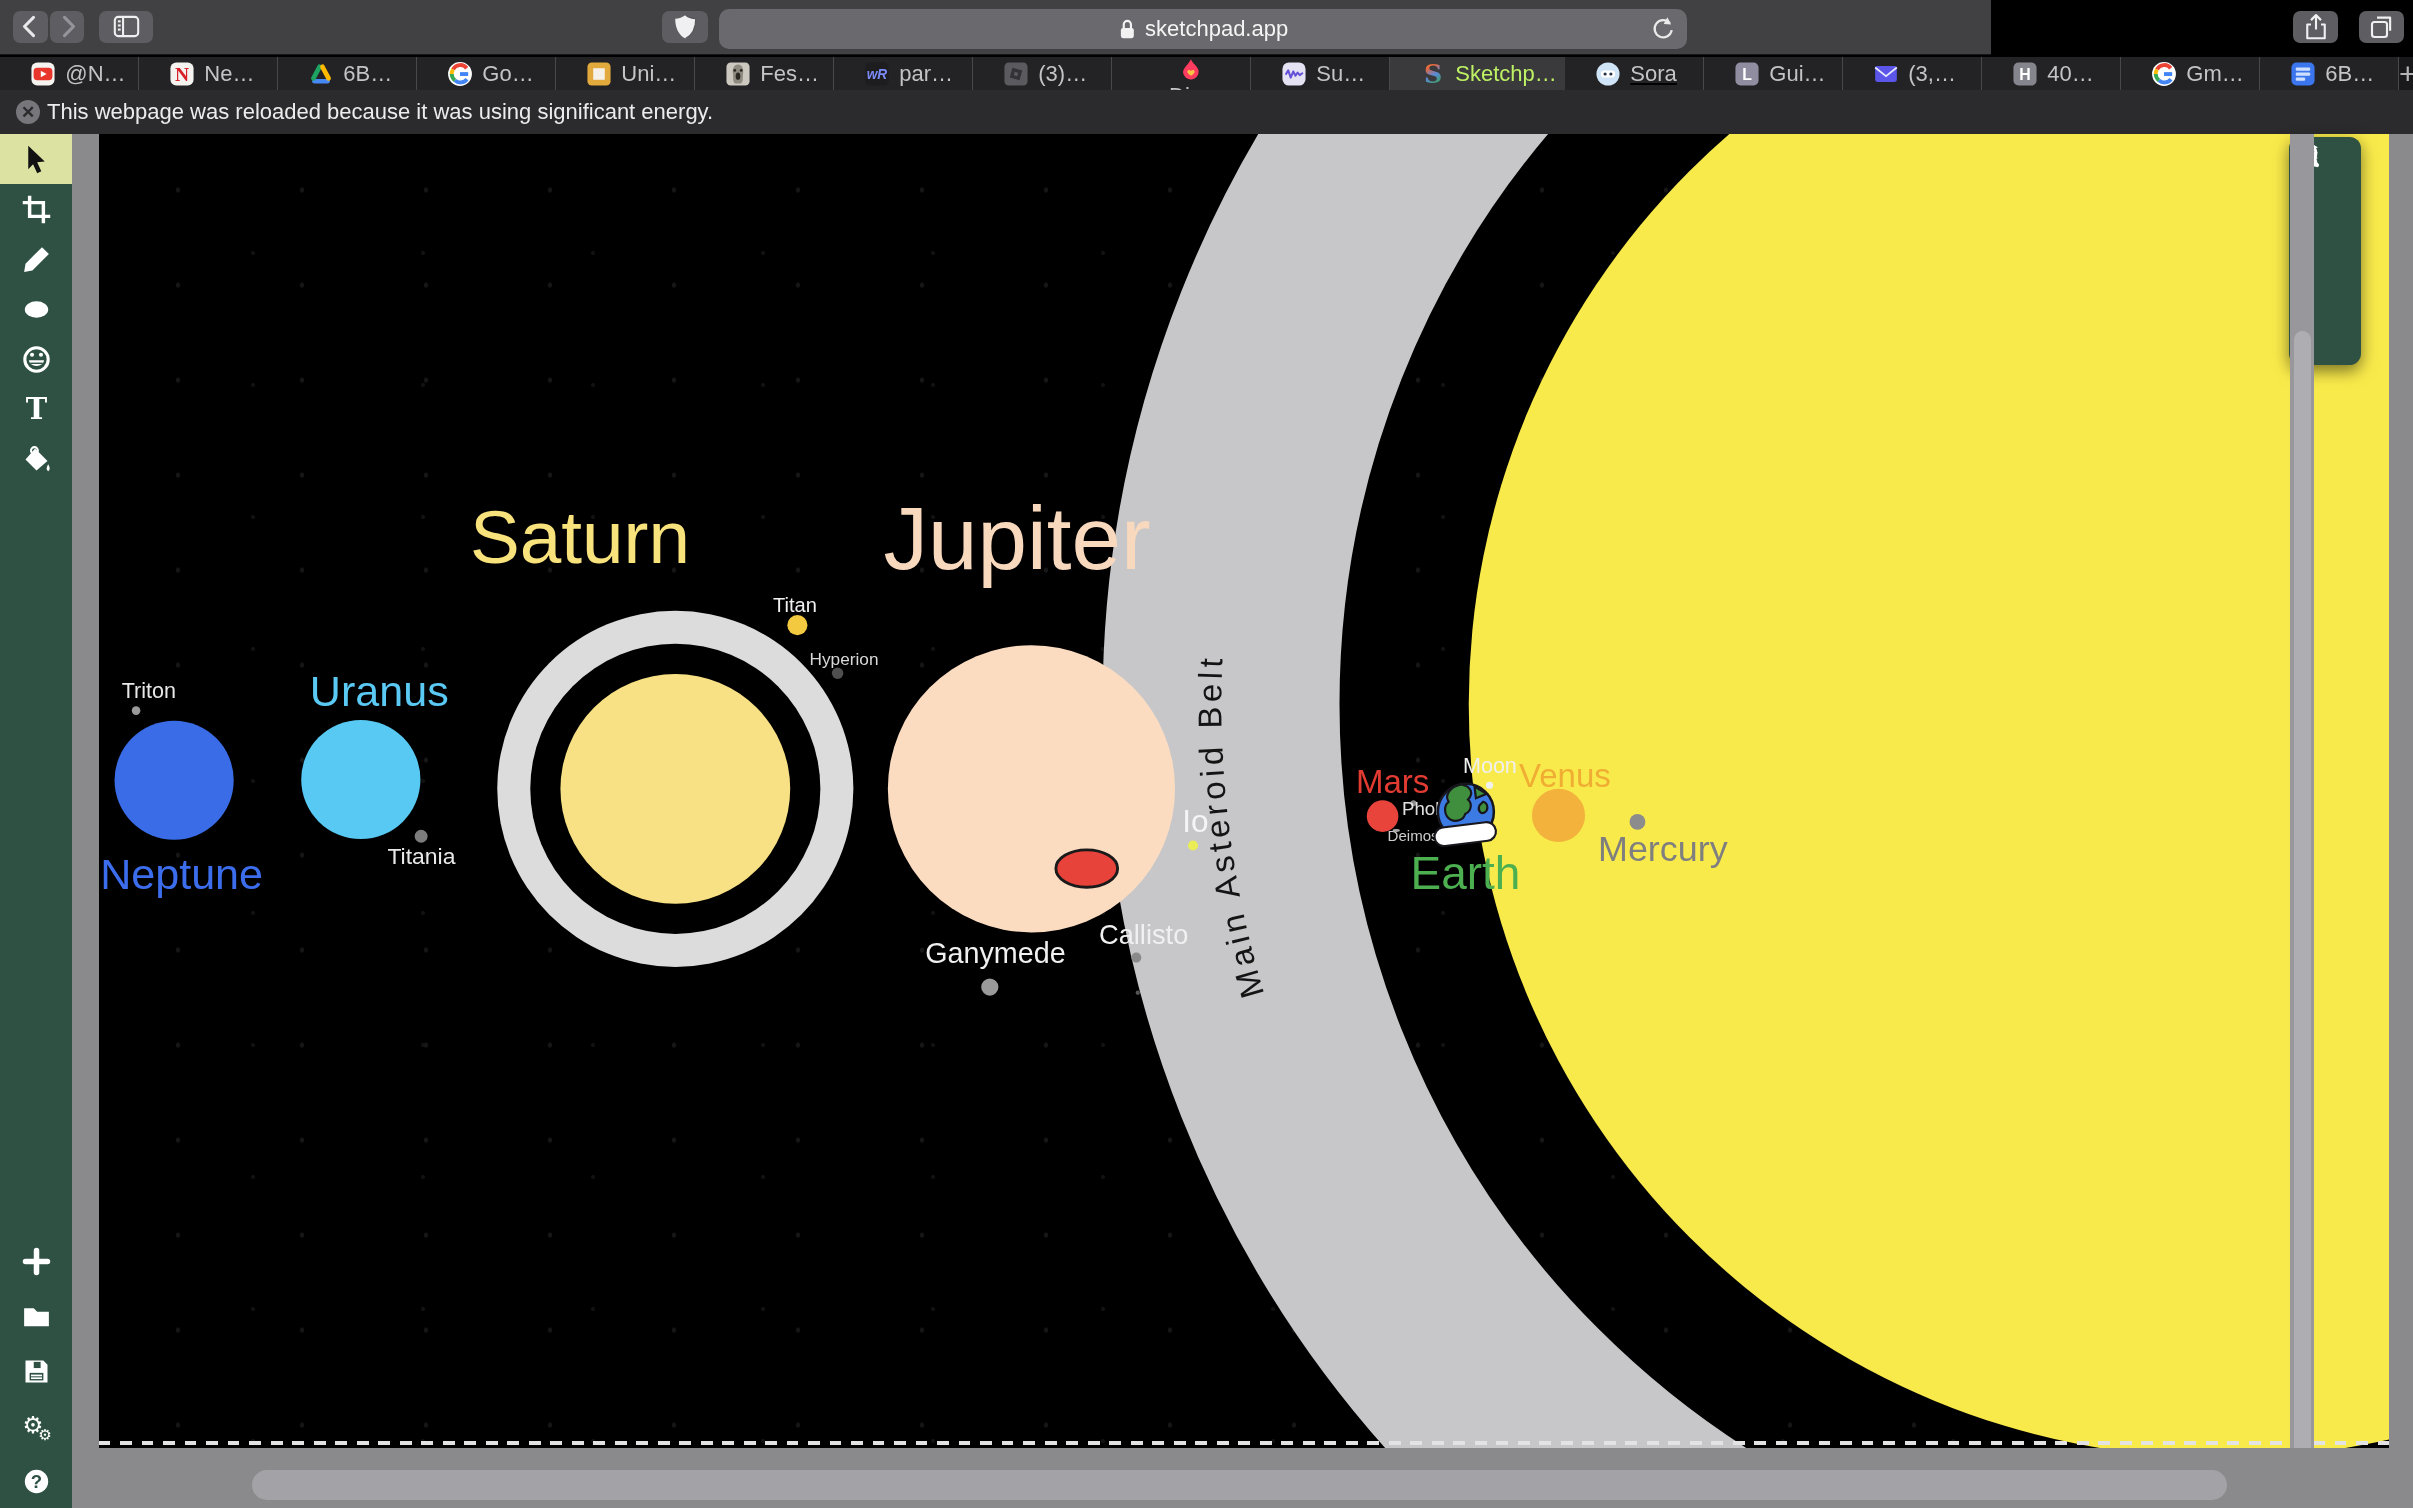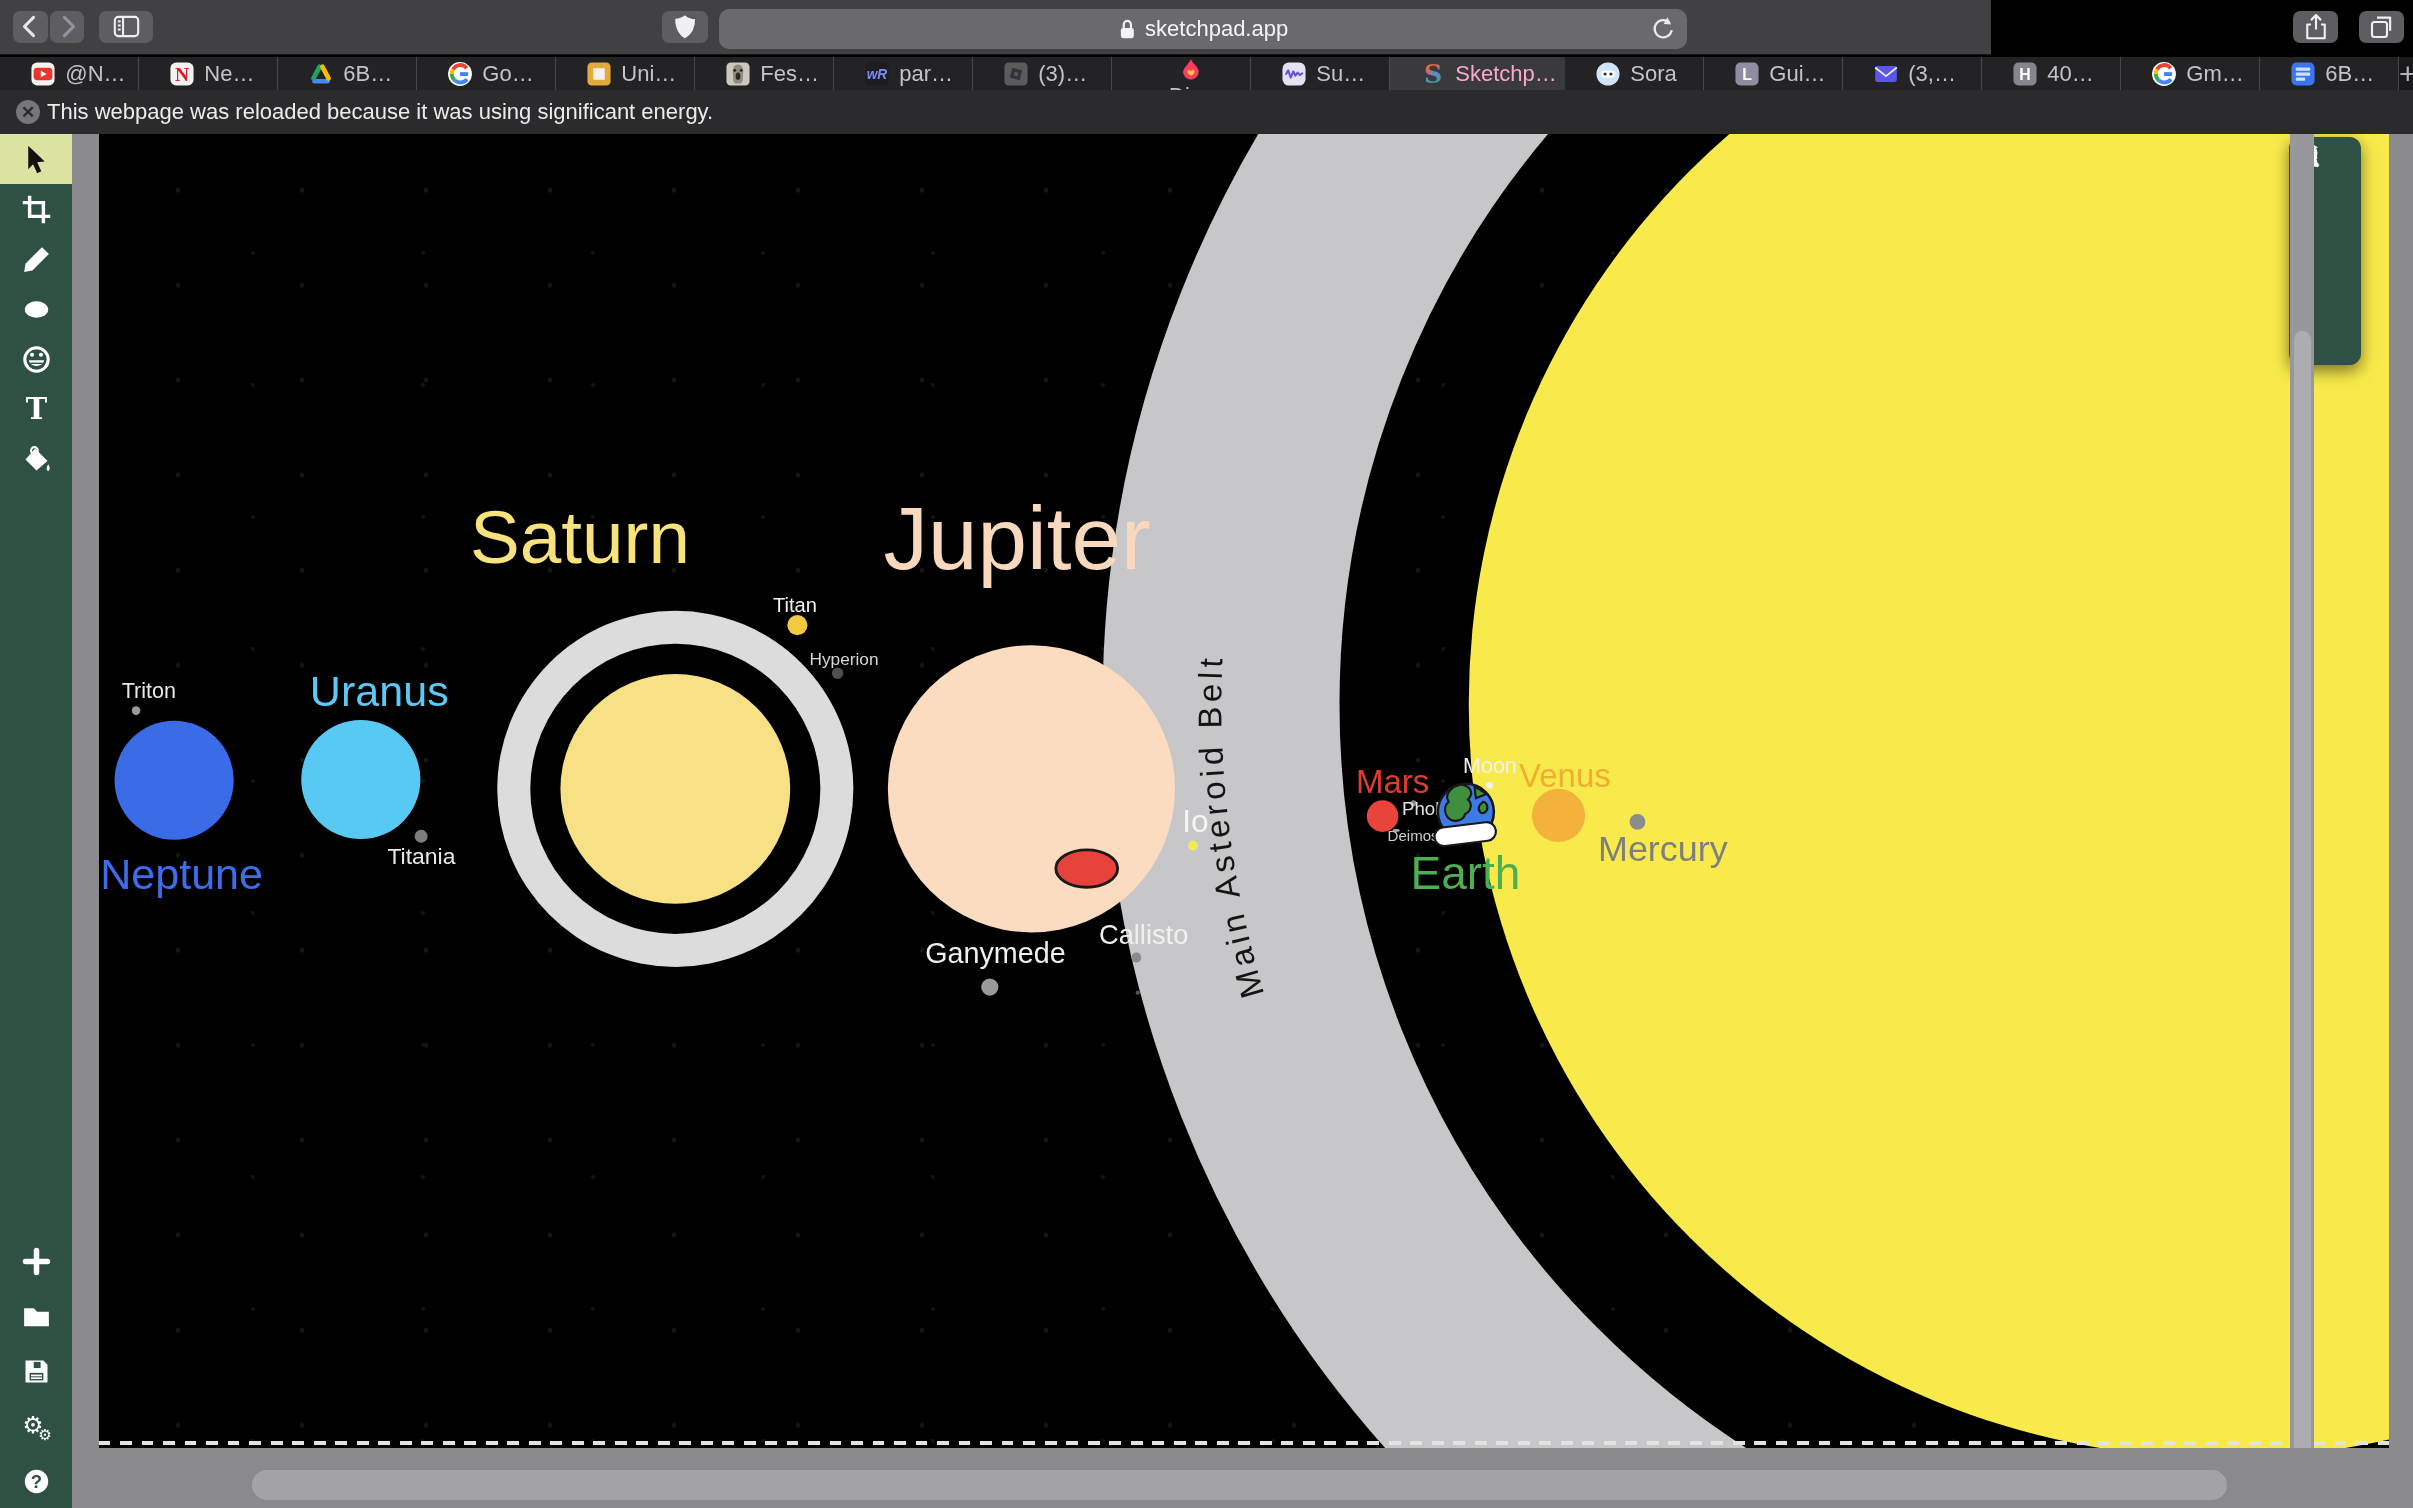--- a/index.html
+++ b/index.html
@@ -19,21 +19,21 @@
 
   
   #tabbar { position:absolute; left:0; top:57px; width:2413px; height:33px;
             background:#19191b; display:flex; }
   .tab { height:33px; display:flex; align-items:center; padding-left:30px;
          background:#232325; border-right:1.4px solid #48484a; overflow:hidden; flex:none; }
   .tab.active { background:#3a3a3c; border-right:1.4px solid #3a3a3c; }
   .tab .fav { width:26px; height:26px; flex:none; margin-right:9.3px; }
   .tab .fav svg { display:block; }
   .tab .ttl { font-size:22px; color:#c4c4c6; white-space:nowrap; }
-  .tab.active .ttl { color:#f9a8d4; }
+  .tab.active .ttl { color:#bef264; }
   #newtab { flex:1; display:flex; align-items:center; justify-content:center;
             color:#b5b5b7; font-size:30px; background:#19191b; }
 
   
   #notifbar { position:absolute; left:0; top:90px; width:2413px; height:44px; background:#2b2b2d; }
   #notif-close { position:absolute; left:16px; top:10px; width:24px; height:24px; border-radius:50%;
                  background:#77777b; color:#2b2b2d; font-size:17px; font-weight:bold;
                  display:flex; align-items:center; justify-content:center; }
   #notif-text { position:absolute; left:47px; top:0; height:44px; line-height:44px;
                 color:#ececec; font-size:22px; }
@@ -248,21 +248,21 @@
               <stop offset="0.35" stop-color="#e8653c"></stop>
               <stop offset="0.65" stop-color="#5a8ad8"></stop>
               <stop offset="1" stop-color="#3aa05a"></stop>
             </linearGradient>
           </defs>
           <text x="18" y="30" text-anchor="middle" font-size="35" font-weight="bold" fill="url(#sg)" font-family="'DejaVu Serif',serif">S</text>
         </svg>
       </span>
       <span class="ttl">Sketchp…</span>
     </div>
-    <div class="tab" style="width: 139px;">
+    <div class="tab" style="width: 139px; text-decoration: underline;">
       <span class="fav">
         <svg width="26" height="26" viewBox="0 0 36 36">
           <circle cx="18" cy="18" r="16" fill="#cfe4f7"></circle>
           <rect x="8" y="13" width="20" height="10" rx="5" fill="#fff"></rect>
           <circle cx="14" cy="18" r="2.2" fill="#253246"></circle>
           <circle cx="22" cy="18" r="2.2" fill="#253246"></circle>
         </svg>
       </span>
       <span class="ttl">Sora</span>
     </div>

